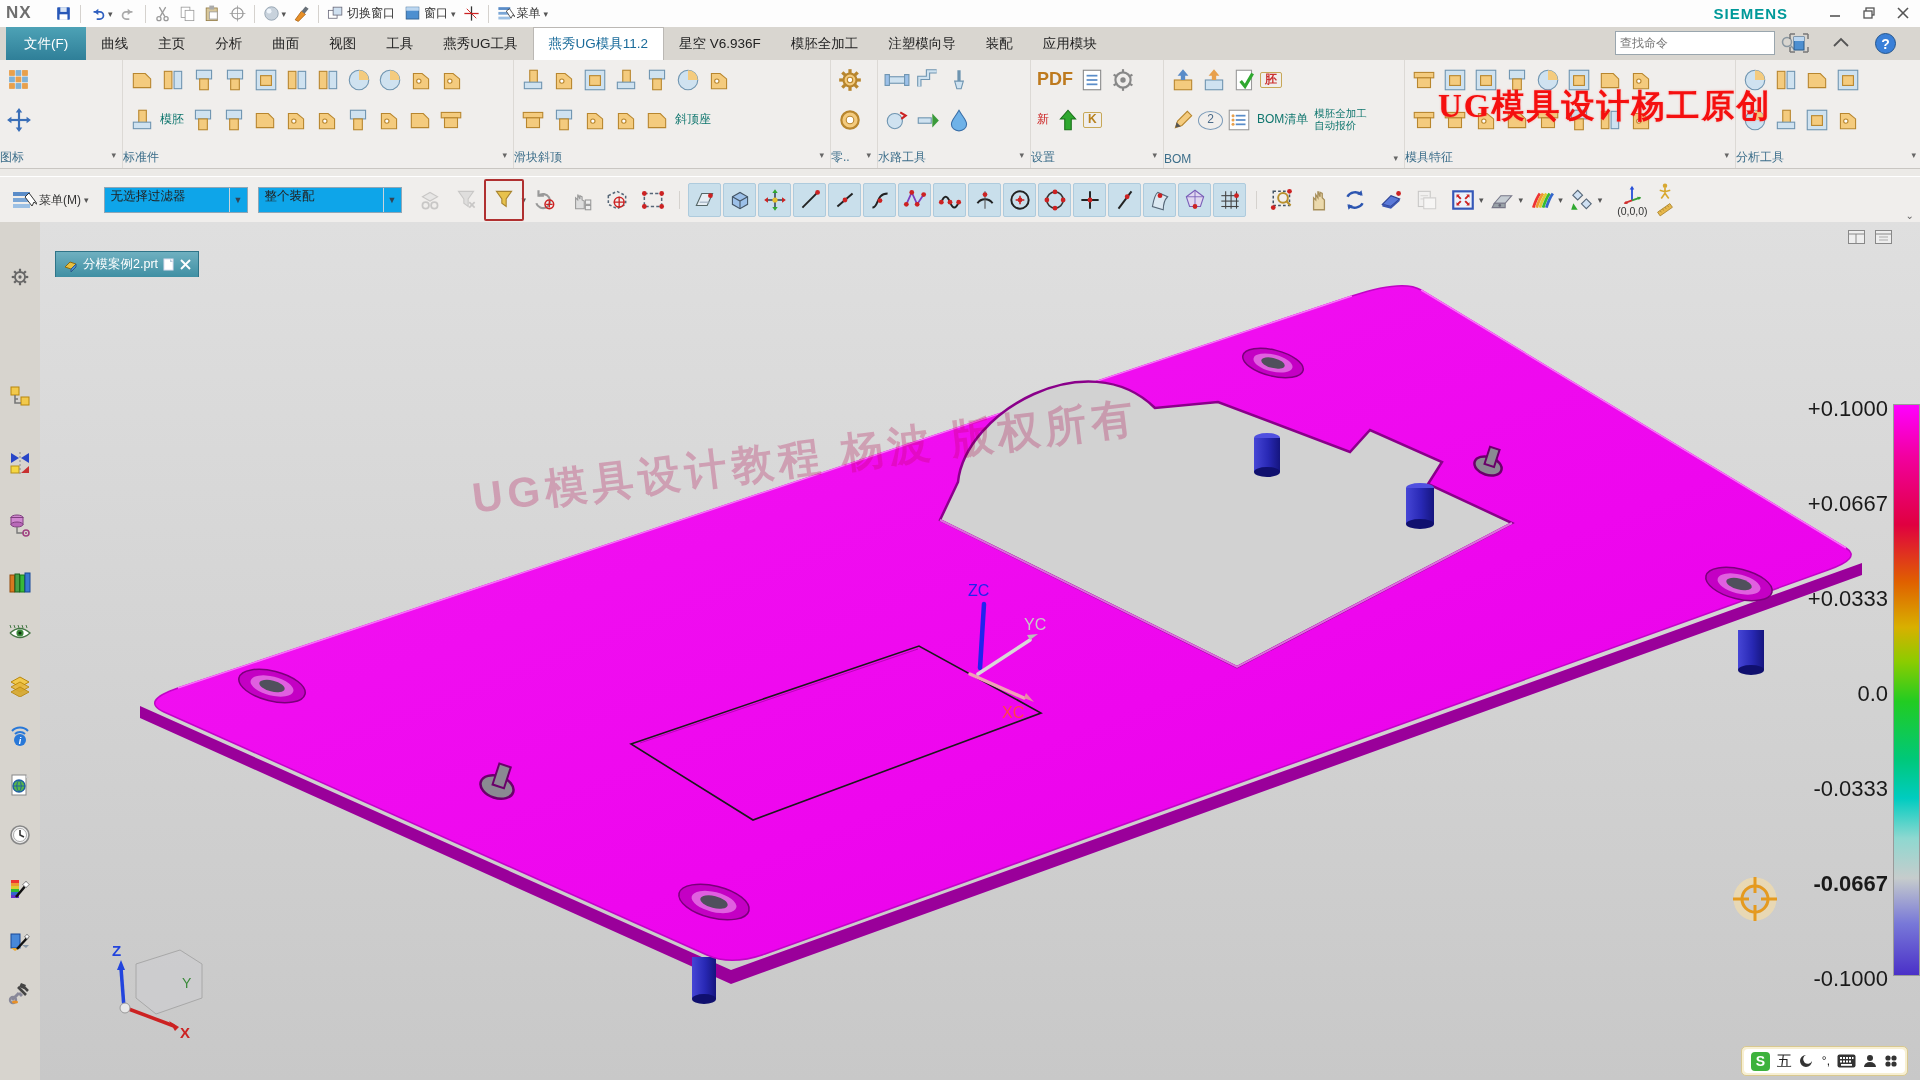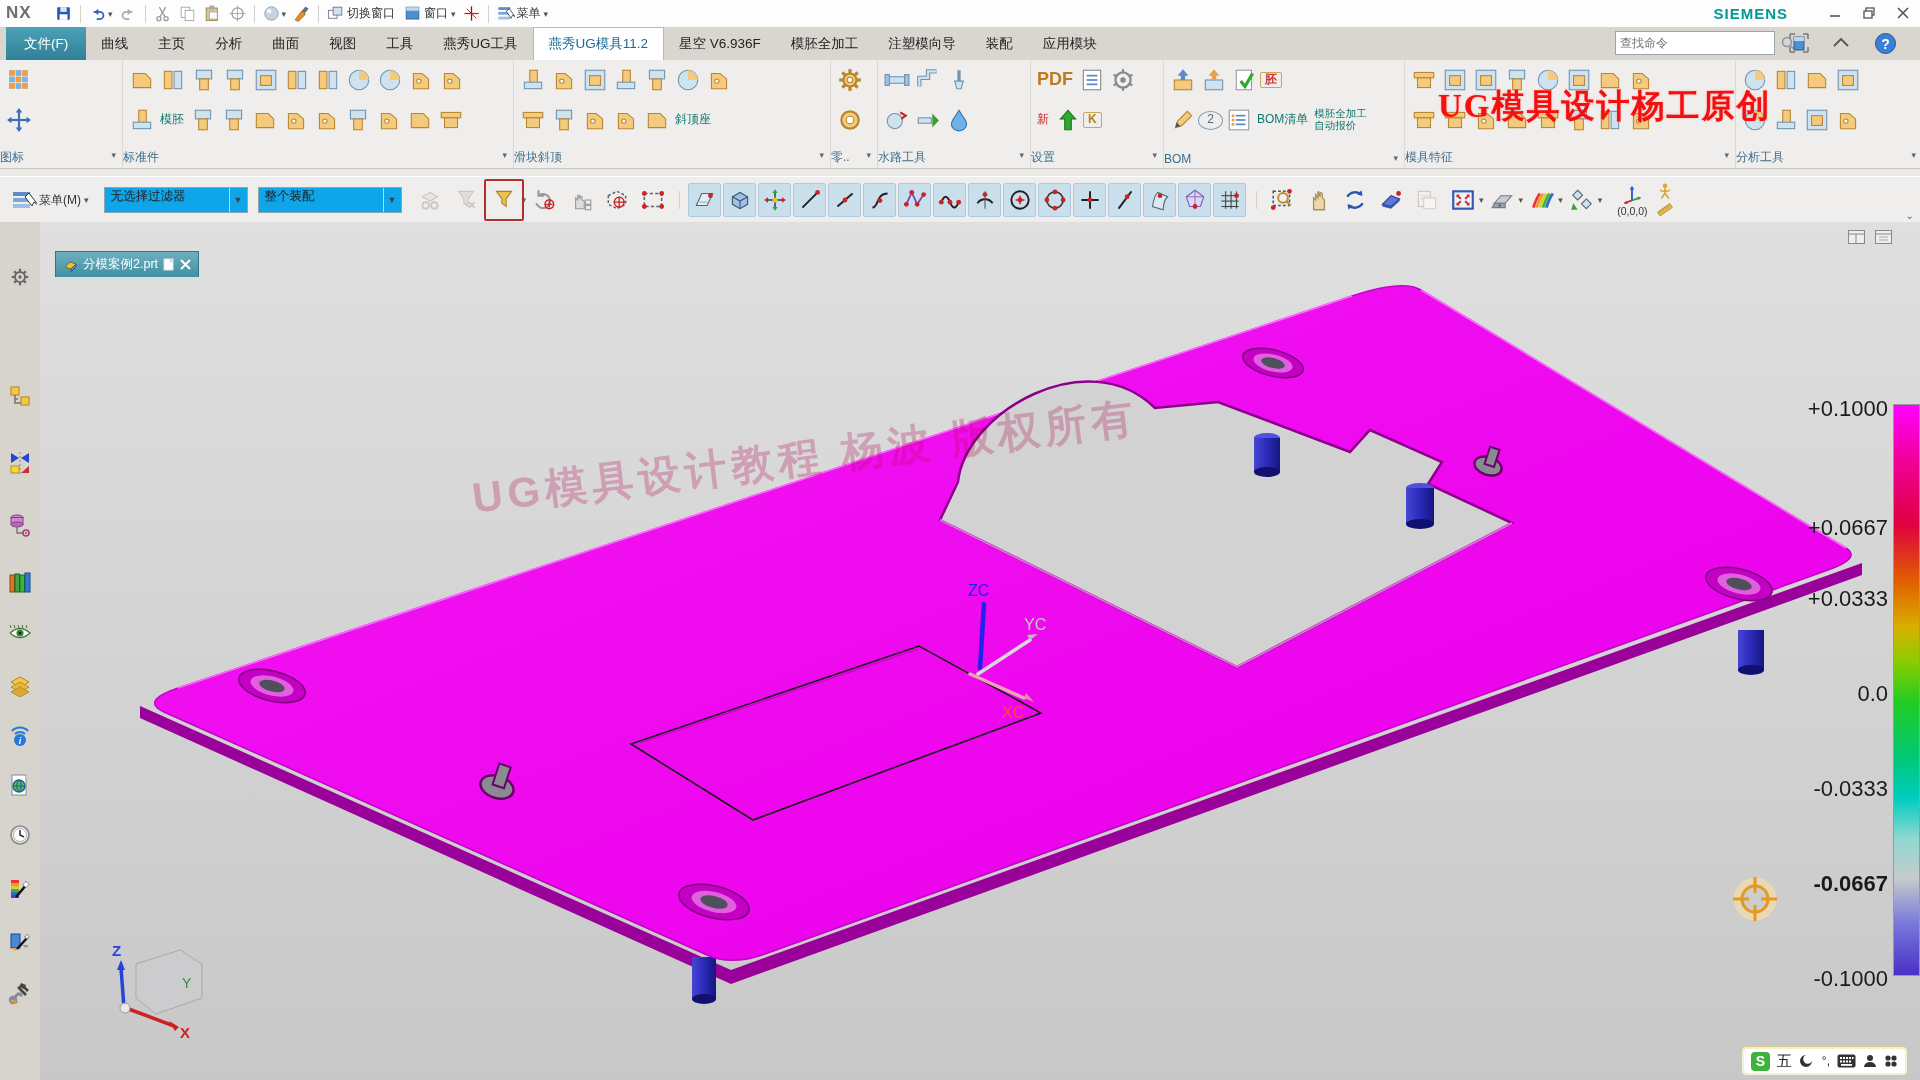--- a/index.html
+++ b/index.html
@@ -1429,21 +1429,21 @@
             <line x1="0" y1="4" x2="17" y2="4" stroke="#888"></line>
             <line x1="4" y1="7" x2="13" y2="7" stroke="#AAA"></line>
             <line x1="4" y1="10" x2="13" y2="10" stroke="#AAA"></line>
           </svg>
         </span>
     </div>
 
     <div id="scalebar"></div>
     <div id="scale-labels">
         <div class="scale-lab" style="top: 174px;">+0.1000</div>
-        <div class="scale-lab" style="top: 269px; margin-top: 24px;">+0.0667</div>
+        <div class="scale-lab" style="top: 269px;">+0.0667</div>
         <div class="scale-lab" style="top: 364px;">+0.0333</div>
         <div class="scale-lab" style="top: 459px;">0.0</div>
         <div class="scale-lab" style="top: 554px;">-0.0333</div>
         <div class="scale-lab" style="top: 649px; font-weight: bold;">-0.0667</div>
         <div class="scale-lab" style="top: 744px;">-0.1000</div>
       </div>
 
     <div id="ime">
       <div id="ime-inner">
         <span id="ime-logo">S</span>

